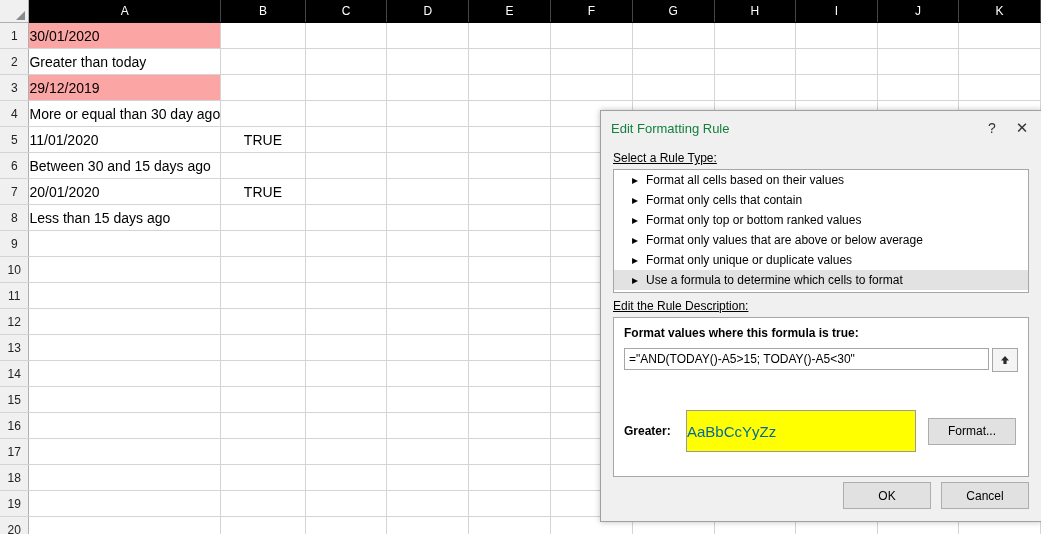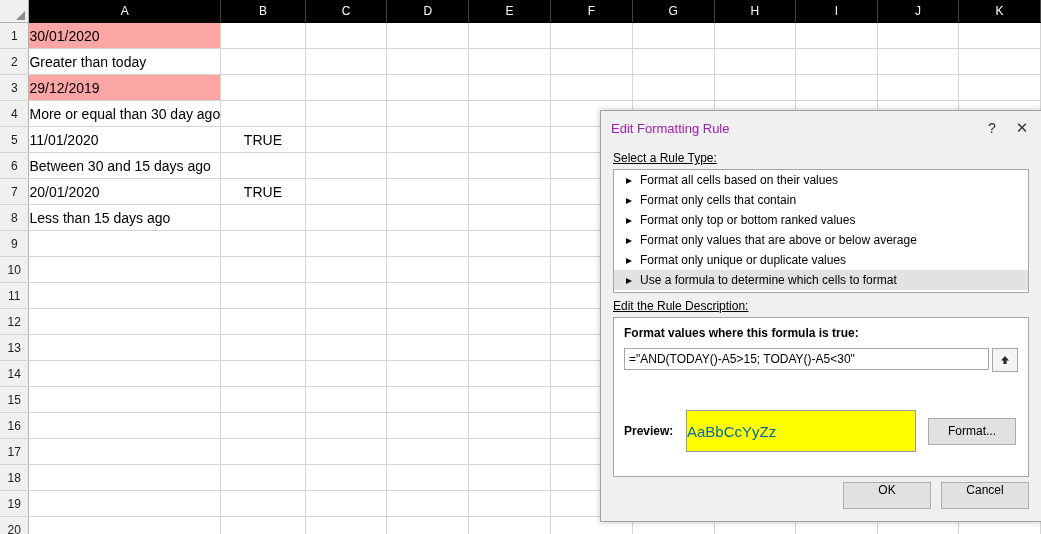--- a/index.html
+++ b/index.html
@@ -99,21 +99,21 @@
   #dialog-titlebar {
     height: 34px;
     background: #f0f0f0;
     display: flex;
     align-items: center;
     padding: 0 4px 0 10px;
   }
   #dialog-title {
     flex: 1;
     font-size: 13px;
-    color: #a21caf;
+    color: #15803d;
   }
   .tb-btn {
     width: 30px;
     height: 26px;
     display: flex;
     align-items: center;
     justify-content: center;
     font-size: 14px;
     color: #333;
   }
@@ -128,21 +128,21 @@
   .section-label u { text-decoration: underline; margin-top: 9px; }
   .rule-list {
     background: #ffffff;
     border: 1px solid #a6a6a6;
     height: 122px;
     overflow: hidden;
   }
   .rule-item {
     height: 20px;
     line-height: 20px;
-    padding-left: 12px;
+    padding-left: 18px;
     font-size: 12px;
     white-space: nowrap;
   }
   .rule-item .bullet {
     display: inline-block;
     width: 14px;
     color: #000;
   }
   .rule-item.selected {
     background: #e2e2e2;
@@ -226,20 +226,21 @@
     display: flex;
     gap: 10px;
   }
   .dlg-btn {
     width: 86px;
     height: 25px;
     border: 1px solid #adadad;
     background: #e1e1e1;
     font-size: 12px;
     display: flex;
+    align-items: center;
     justify-content: center;
   }
 </style>
 </head>
 <body>
 
 <div id="sheet">
   <table class="grid">
     <tbody>
         <tr>
@@ -607,21 +608,21 @@
       <div class="formula-row">
         <input class="formula-input" type="text" value="=&quot;AND(TODAY()-A5&gt;15; TODAY()-A5&lt;30&quot;" style="">
         <div class="collapse-btn">
           <svg width="12" height="12" viewBox="0 0 12 12">
             <path d="M6 2 L10 6.5 L7.6 6.5 L7.6 10 L4.4 10 L4.4 6.5 L2 6.5 Z" fill="#2a2a2a"></path>
           </svg>
         </div>
       </div>
 
       <div class="preview-row">
-        <div class="preview-label">Preview:</div>
+        <div class="preview-label">Greater:</div>
         <div class="preview-box">
           <span>AaBbCcYyZz</span>
         </div>
         <div class="format-btn">
           <span>Format...</span>
         </div>
       </div>
     </div>
 
   </div>

